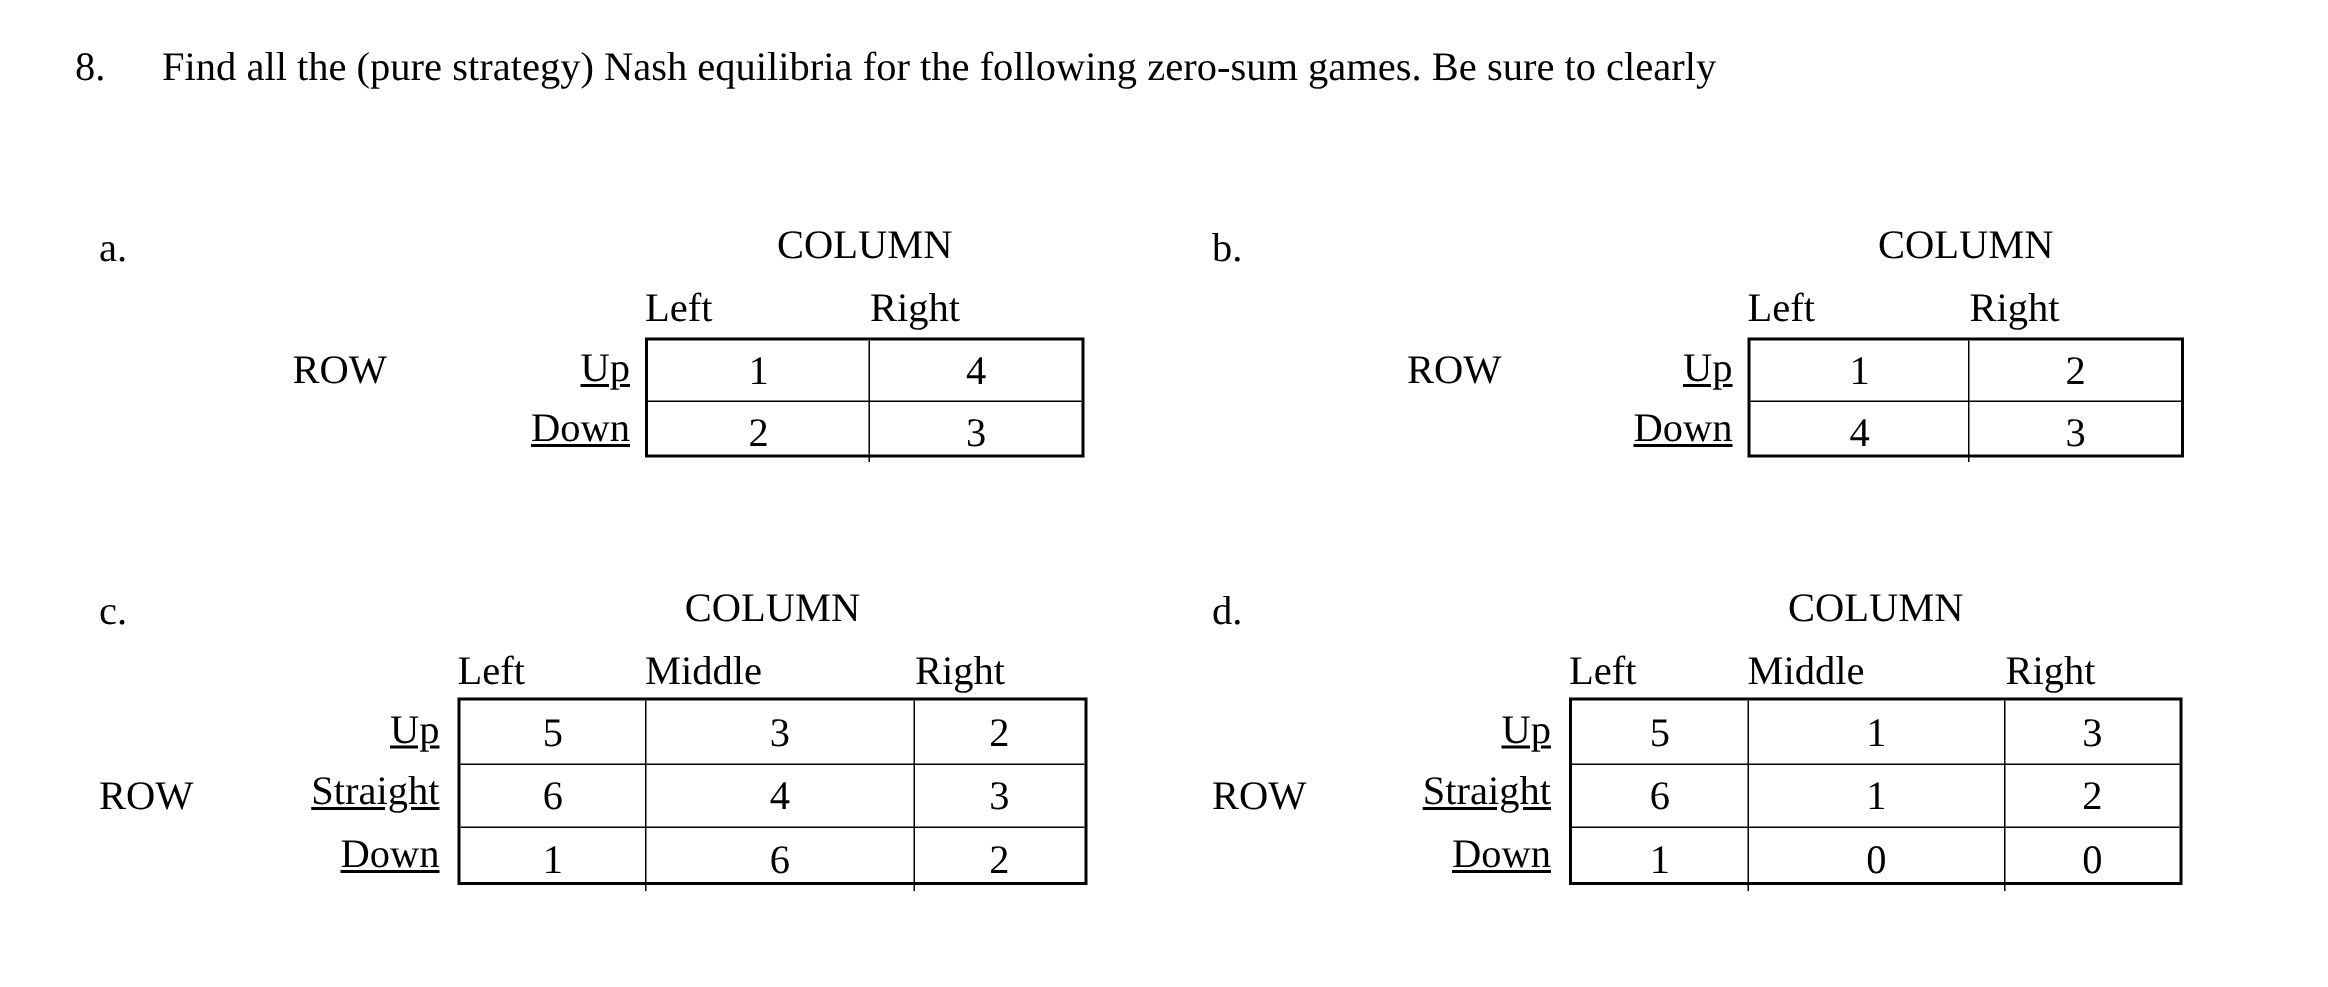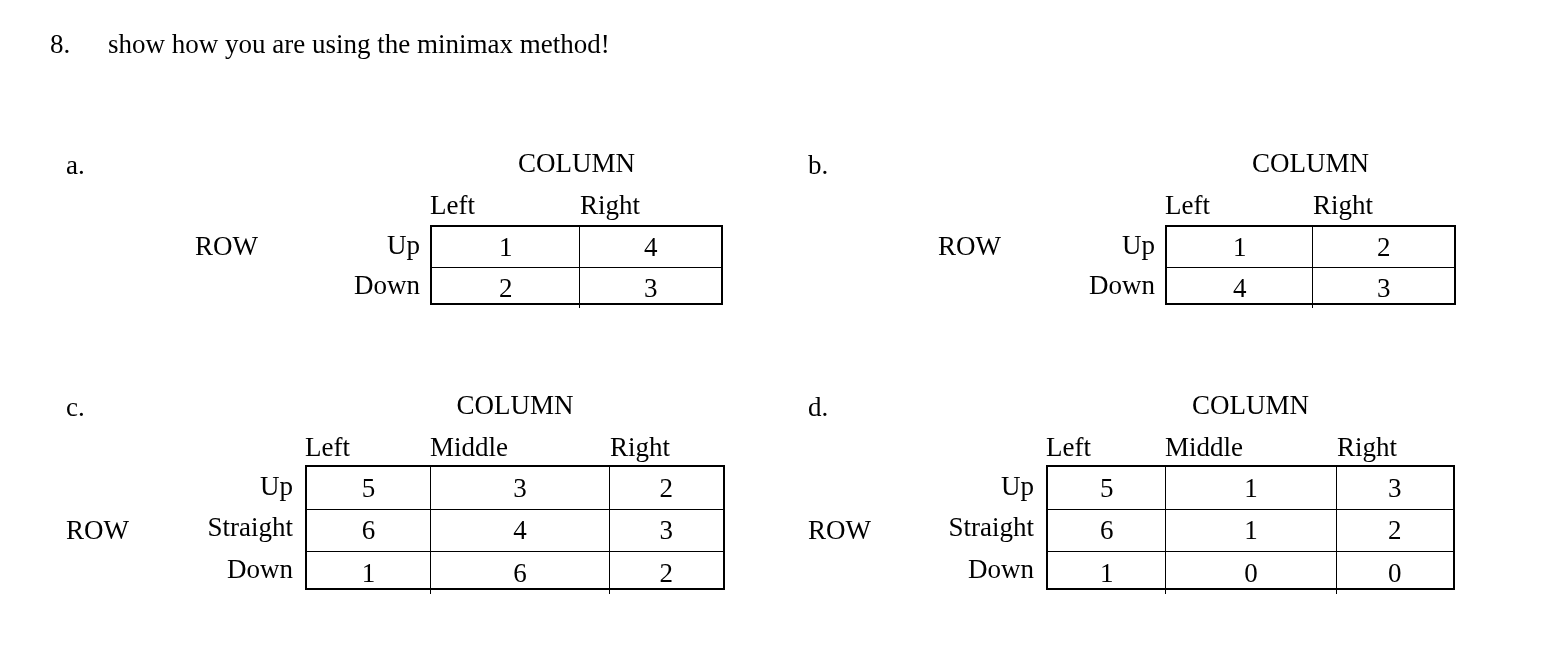--- a/index.html
+++ b/index.html
@@ -80,20 +80,21 @@
     display: flex;
     flex-direction: column;
     font-size: 27px;
     text-align: right;
   }
   .row-labels > span {
     display: flex;
     align-items: center;
     justify-content: flex-end;
     white-space: nowrap;
+    text-decoration: underline;
   }
 
   
   .payoff-grid {
     position: absolute;
     border: 2px solid #000;
     border-collapse: collapse;
     box-sizing: border-box;
   }
   .payoff-grid table {
@@ -112,21 +113,21 @@
   .payoff-grid tr td:last-child  { border-right: none; }
   .payoff-grid tr:first-child td { border-top: none; }
   .payoff-grid tr:last-child  td { border-bottom: none; }
 </style>
 </head>
 <body>
 
 <div class="question">
   <div class="q-number">8.</div>
   <div class="q-text">
-    <span class="line2">show how you are using the minimax method!</span>
+    <span class="line1">Find all the (pure strategy) Nash equilibria for the following zero-sum games.  Be sure to clearly</span>
   </div>
 </div>
 
 <div class="panel">
   <div class="panel-letter" style="left:66px; top:152px;">a.</div>
 
   <div class="col-title" style="left:430px; top:150px; width:293px;">COLUMN</div>
 
   <div class="col-heads" style="left:430px; top:192px; width:293px;">
     <span style="width:150px;">Left</span>

